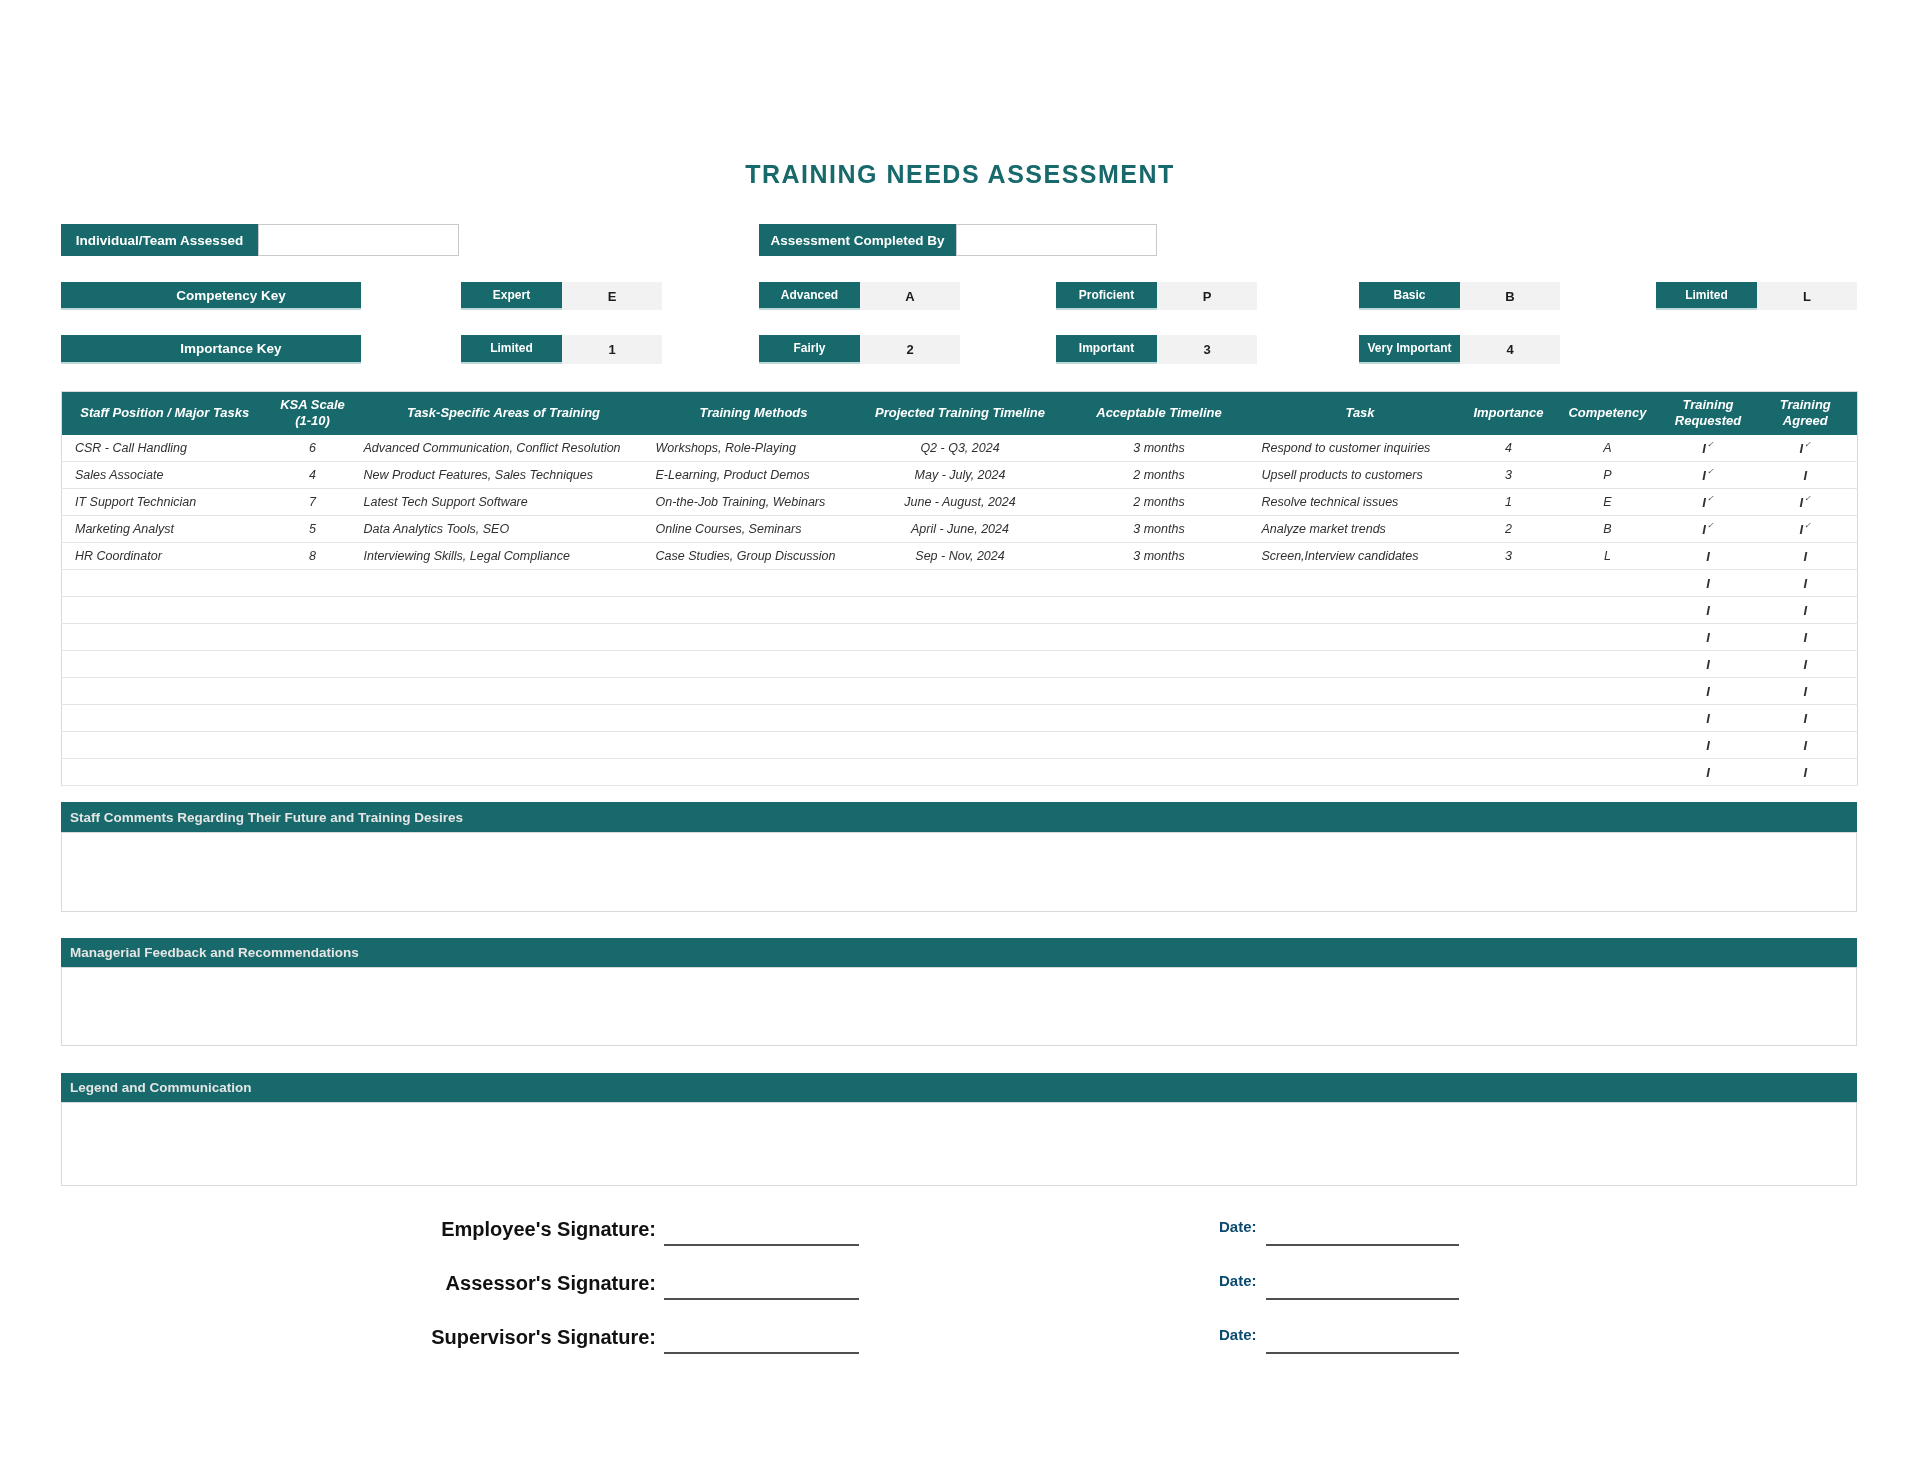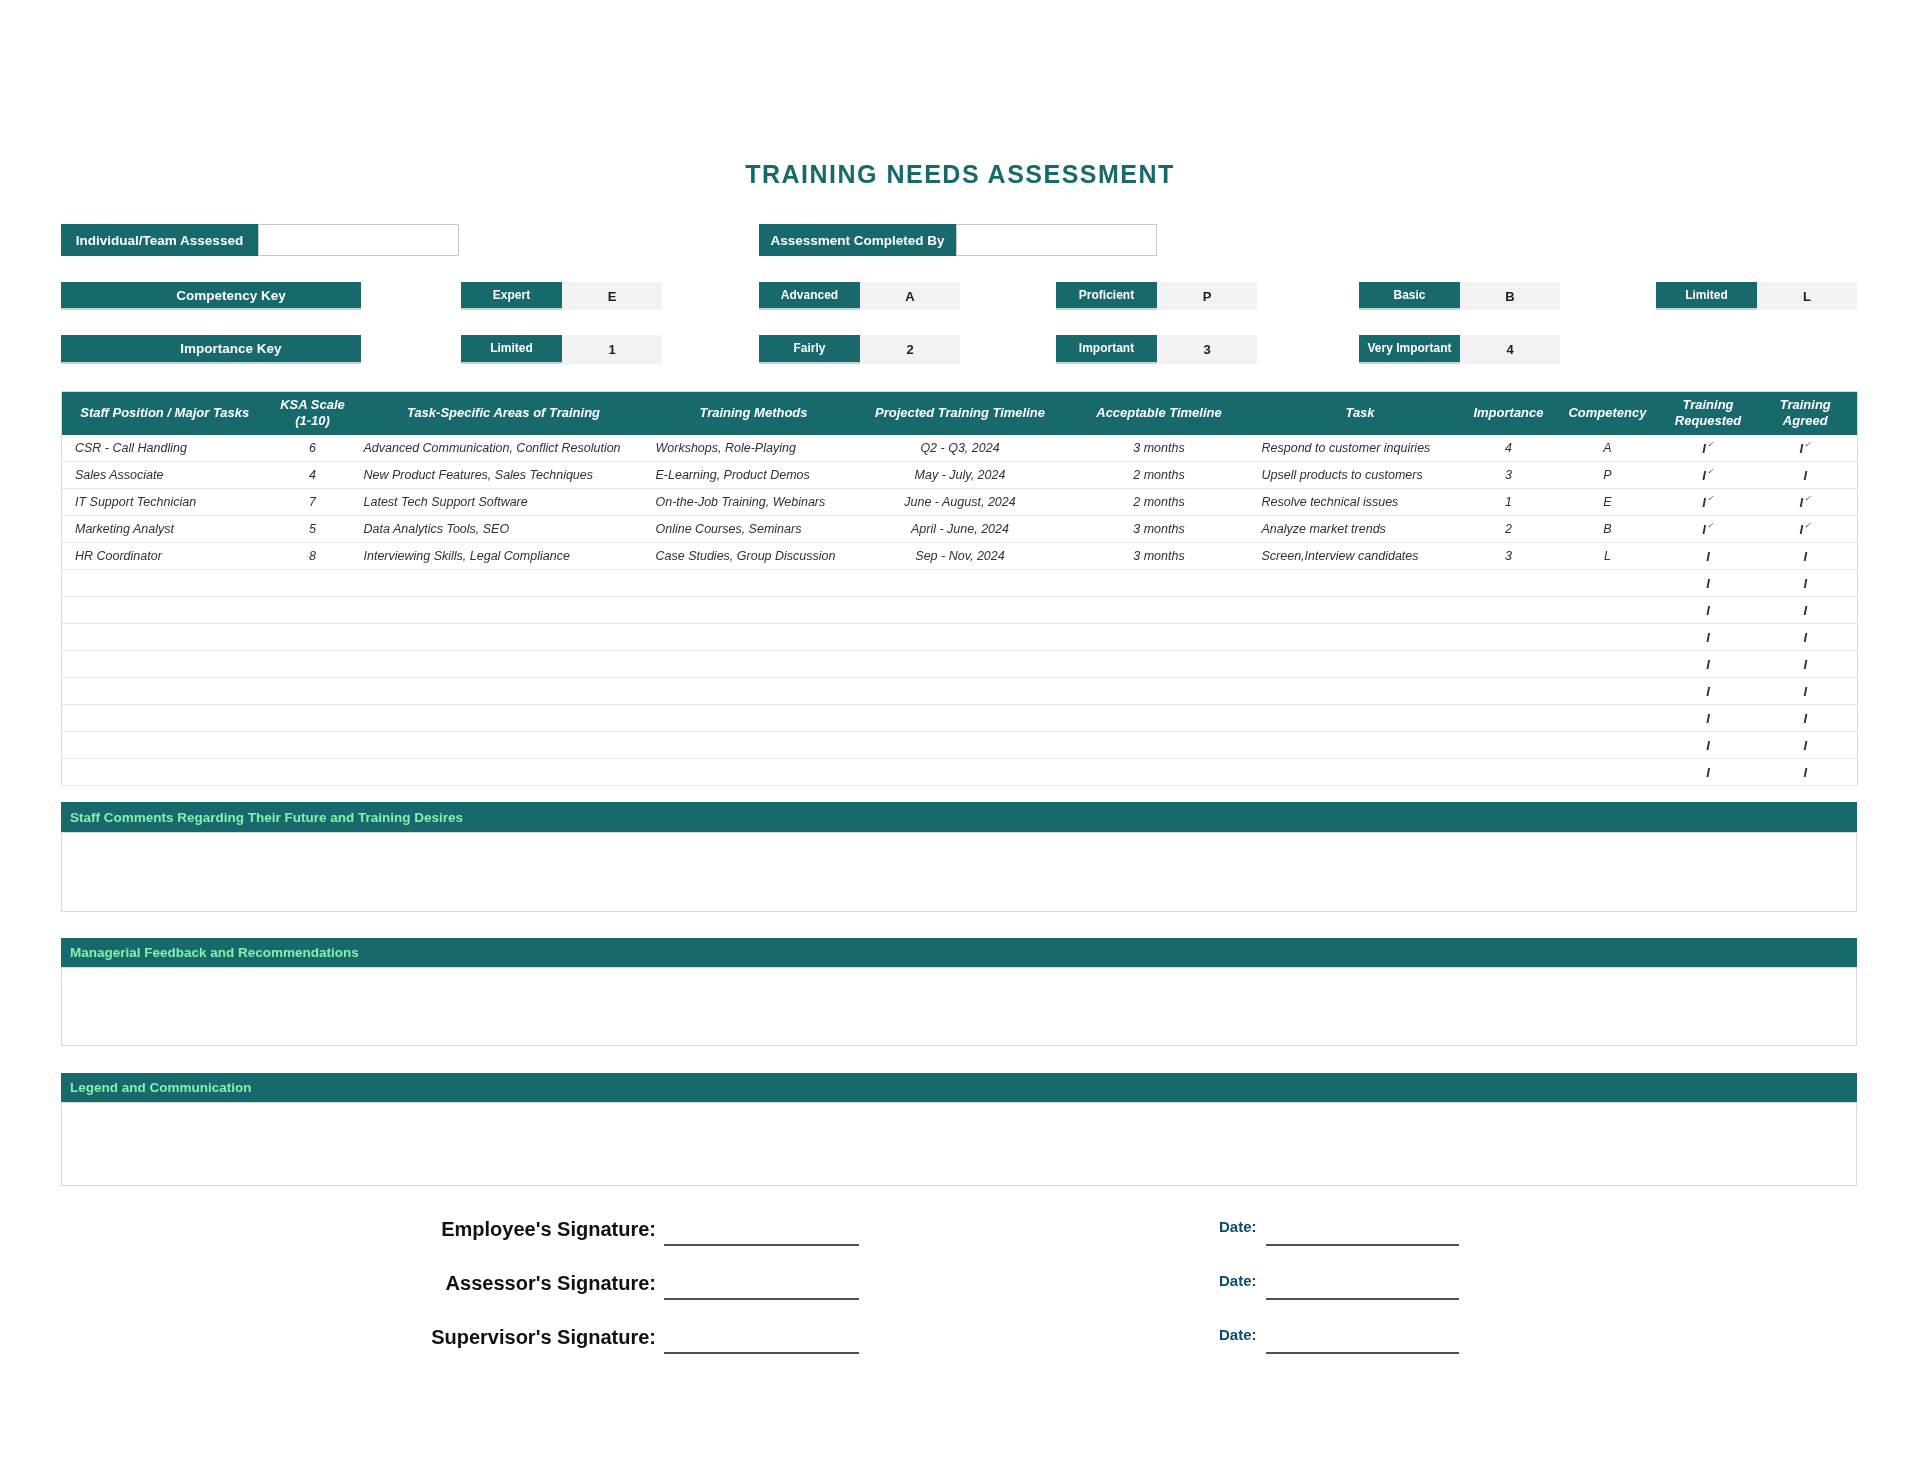--- a/index.html
+++ b/index.html
@@ -65,21 +65,21 @@
     border-bottom:1px solid var(--row-line);padding:0 6px;
     white-space:nowrap;overflow:hidden;vertical-align:middle;
   }
   .c-position{padding-left:13px;}
   .c-areas,.c-methods,.c-task{text-align:left;}
   .c-ksa,.c-projected,.c-acceptable,.c-importance,.c-competency,.c-requested,.c-agreed{text-align:center;}
   .mark-bar{font-weight:bold;font-size:13px;}
   .mark-check{font-size:8px;vertical-align:6px;margin-left:1px;color:#3f3f3f;}
   
   .section-bar{
-    position:absolute;left:61px;width:1796px;background:var(--teal);color:#86efac;
+    position:absolute;left:61px;width:1796px;background:var(--teal);color:#e5e5e5;
     font-weight:bold;font-size:13.5px;display:flex;align-items:center;padding-left:9px;
   }
   .section-box{position:absolute;left:61px;width:1796px;background:#fff;border:1px solid var(--border-light);}
   #sec0-bar{top:802px;height:30px;} #sec0-box{top:832px;height:80px;}
   #sec1-bar{top:938px;height:29px;} #sec1-box{top:967px;height:79px;}
   #sec2-bar{top:1073px;height:29px;} #sec2-box{top:1102px;height:84px;}
   
   .sig-row{position:absolute;left:0;width:1920px;height:40px;}
   #sig0{top:1212px;} #sig1{top:1266px;} #sig2{top:1320px;}
   .sig-label{position:absolute;left:390px;width:266px;top:6px;text-align:right;font-weight:bold;font-size:20px;color:#111;}

